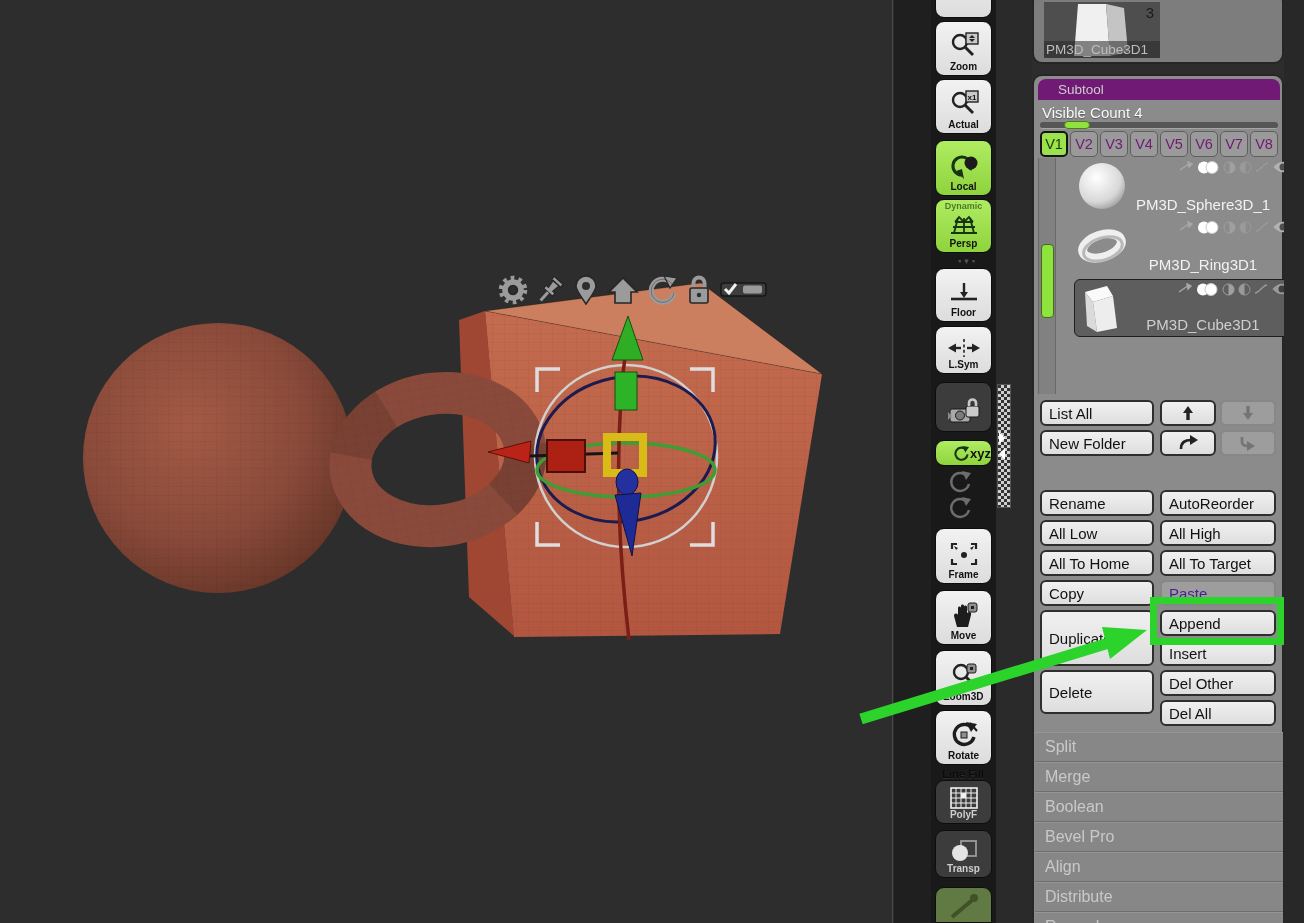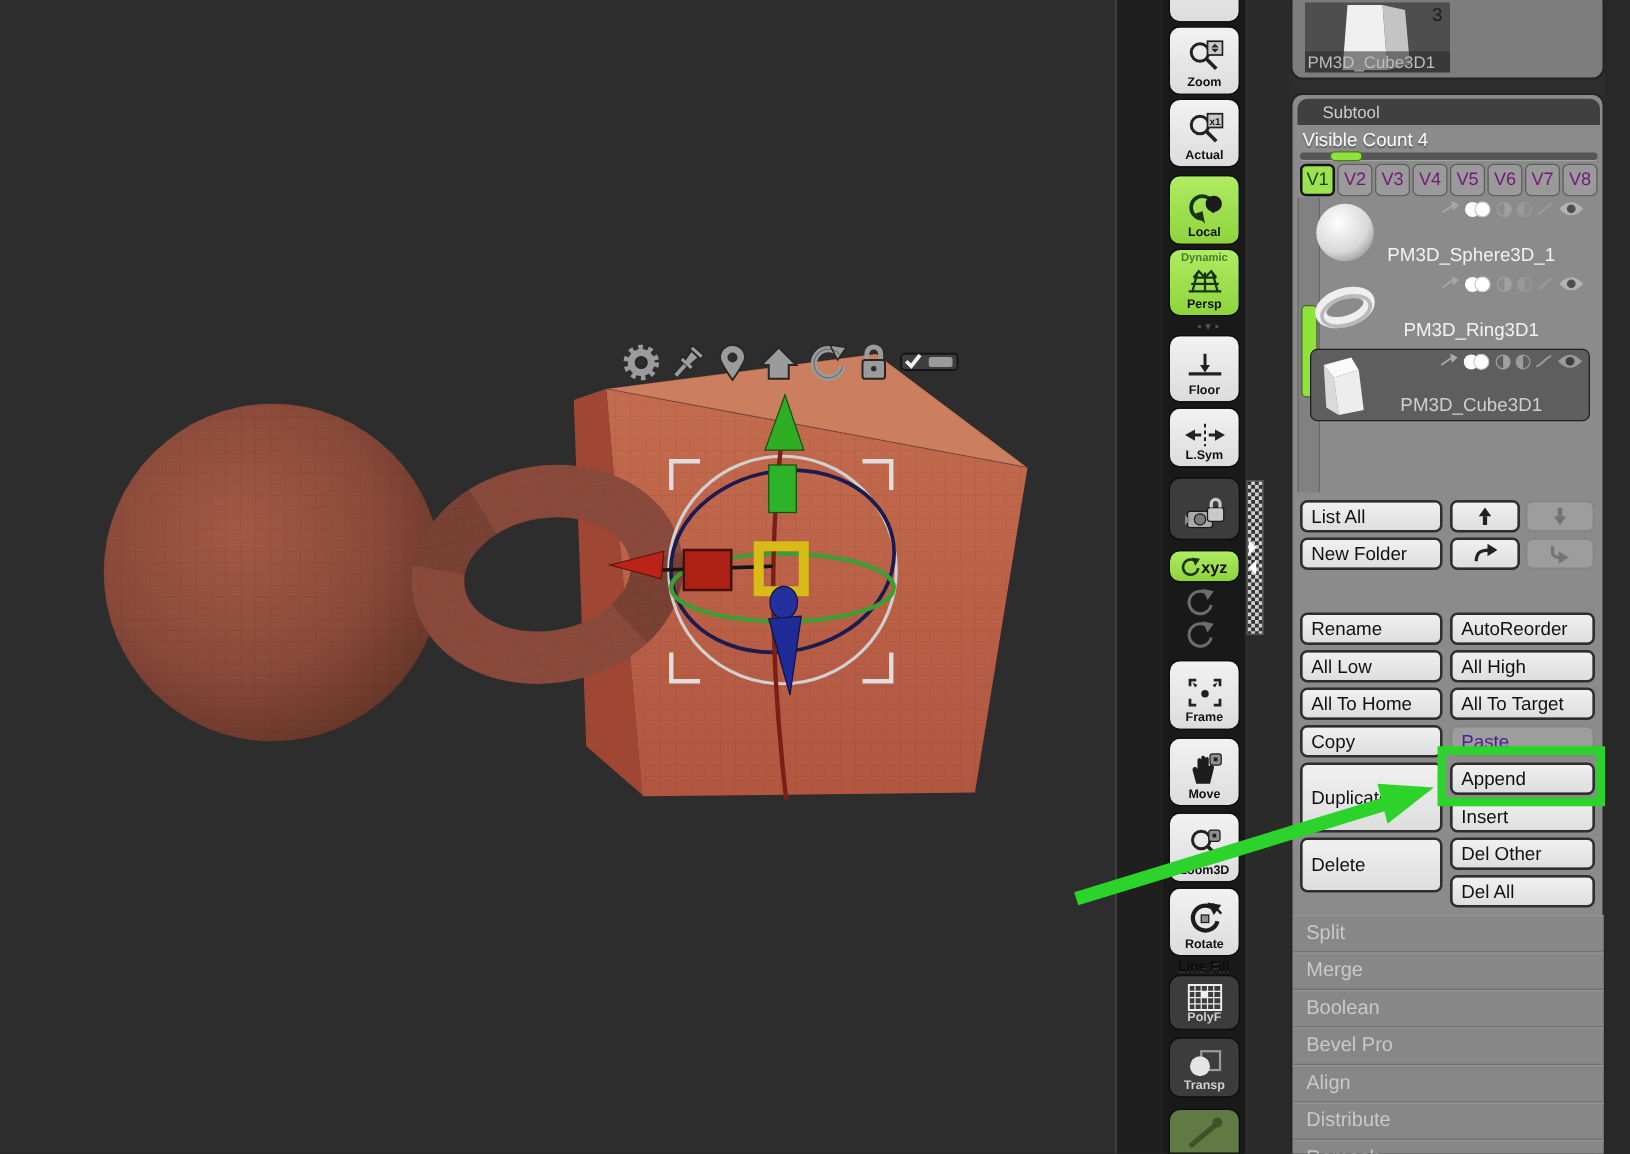--- a/index.html
+++ b/index.html
@@ -28,35 +28,35 @@
   
   #preview-panel{left:1032px;top:-8px;width:252px;height:72px;background:#7d7d7d;
       border:2px solid #262626;border-radius:10px;}
   #preview-tile{left:10px;top:8px;width:116px;height:56px;background:#4e4e4e;overflow:hidden;}
   #preview-count{right:6px;top:2px;font-size:15px;color:#1c1c1c;}
   #preview-name{left:0;bottom:0;width:100%;font-size:13.5px;color:#bdbdbd;
       background:rgba(40,40,40,.55);padding:1px 2px;white-space:nowrap;}
   #subtool-panel{left:1032px;top:74px;width:252px;height:849px;background:#8b8b8b;
       border-left:2px solid #262626;border-right:2px solid #262626;border-top:2px solid #262626;
       border-radius:10px 10px 0 0;}
-  #subtool-header{left:4px;top:3px;width:242px;height:21px;background:#404040;
+  #subtool-header{left:4px;top:3px;width:242px;height:21px;background:#701a75;
       border-radius:8px 8px 0 0;color:#cdcdcd;font-size:13.5px;padding:3px 0 0 20px;}
   #visible-count{left:8px;top:28px;font-size:15px;color:#fafafa;text-shadow:0 1px 1px #5a5a5a;}
   #vc-slider{left:6px;top:46px;width:238px;height:7px;background:#565656;border-radius:3px;
       border-bottom:1px solid #a5a5a5;}
   #vc-knob{left:24px;top:-1px;width:26px;height:8px;background:#8fe33d;border:1px solid #4e7d1e;border-radius:4px;}
   .vtab{top:55px;width:28px;height:26px;border-radius:5px;background:#9a9a9a;
       border:1px solid #5e5e5e;color:#701a75;font-size:14.5px;display:flex;
       align-items:center;justify-content:center;}
   .vtab.active{background:#9ce14e;border:2px solid #151515;color:#1a3a00;}
   #list-track{left:4px;top:82px;width:18px;height:236px;background:#818181;
       border-left:1px solid #696969;border-right:1px solid #696969;}
   #list-thumb{left:7px;top:86px;width:13px;height:74px;background:#8fe33d;
       border:1px solid #47691f;border-radius:4px;}
-  .strow{left:14px;width:224px;height:58px;}
+  .strow{left:40px;width:224px;height:58px;}
   .strow.selected{background:#5e5e5e;border:1px solid #1e1e1e;border-radius:6px;}
   .strow .nm{position:absolute;left:34px;right:0;bottom:3px;text-align:center;
       font-size:15px;color:#f2f2f2;white-space:nowrap;}
   .strow.selected .nm{color:#cfcfcf;}
   .strow .ics{position:absolute;top:2px;right:4px;display:flex;align-items:center;gap:3px;}
   .thumb{position:absolute;left:2px;top:2px;width:52px;height:52px;}
   
   .btn{background:linear-gradient(#f0f0f0,#dedede);border:2px solid #2e2e2e;border-radius:6px;
       font-size:15px;color:#111;display:flex;align-items:center;padding:0 7px;}
   .btn.center{justify-content:center;padding:0;}
@@ -246,21 +246,21 @@
   <div class="abs tbtn dark" style="top:382px;height:50px;">
     <svg width="36" height="32" viewBox="-18 -16 36 32">
       <rect x="-14" y="-3" width="20" height="13" rx="2" fill="#a9a9a9" stroke="#1a1a1a"></rect>
       <circle cx="-4" cy="3.5" r="4.5" fill="#7c7c7c" stroke="#1a1a1a"></circle>
       <polygon points="-16,0 -16,8 -12,4" fill="#8a8a8a"></polygon>
       <rect x="2" y="-6" width="13" height="11" rx="2" fill="#c9c9c9" stroke="#1a1a1a"></rect>
       <path d="M5,-6 V-9 a3.5,3.5 0 0 1 7,0 V-6" fill="none" stroke="#c9c9c9" stroke-width="2.6"></path>
     </svg>
   </div>
 
-  <div class="abs tbtn green" style="top:440px;height:26px;flex-direction:row;justify-content:center;gap:1px;font-size:13px;font-weight:bold;padding:0;">
+  <div class="abs tbtn green" style="top:440px;height:26px;flex-direction:row;gap:1px;font-size:13px;font-weight:bold;padding:0;">
     <svg width="15" height="15" viewBox="-8 -8 16 16">
       <path d="M5,-4 A6.5,6.5 0 1 0 6.5,1" fill="none" stroke="#173512" stroke-width="2.2"></path>
       <polygon points="1,-8 8,-7 4,-1" fill="#173512"></polygon>
     </svg>
     <span>xyz</span>
   </div>
 
   <svg class="abs" style="left:947px;top:470px;" width="26" height="24" viewBox="-13 -12 26 24">
     <path d="M7,-6 A9,9 0 1 0 9,2" fill="none" stroke="#6d6d6d" stroke-width="2.4"></path>
     <polygon points="2,-11 11,-9 6,-2" fill="#6d6d6d"></polygon>

